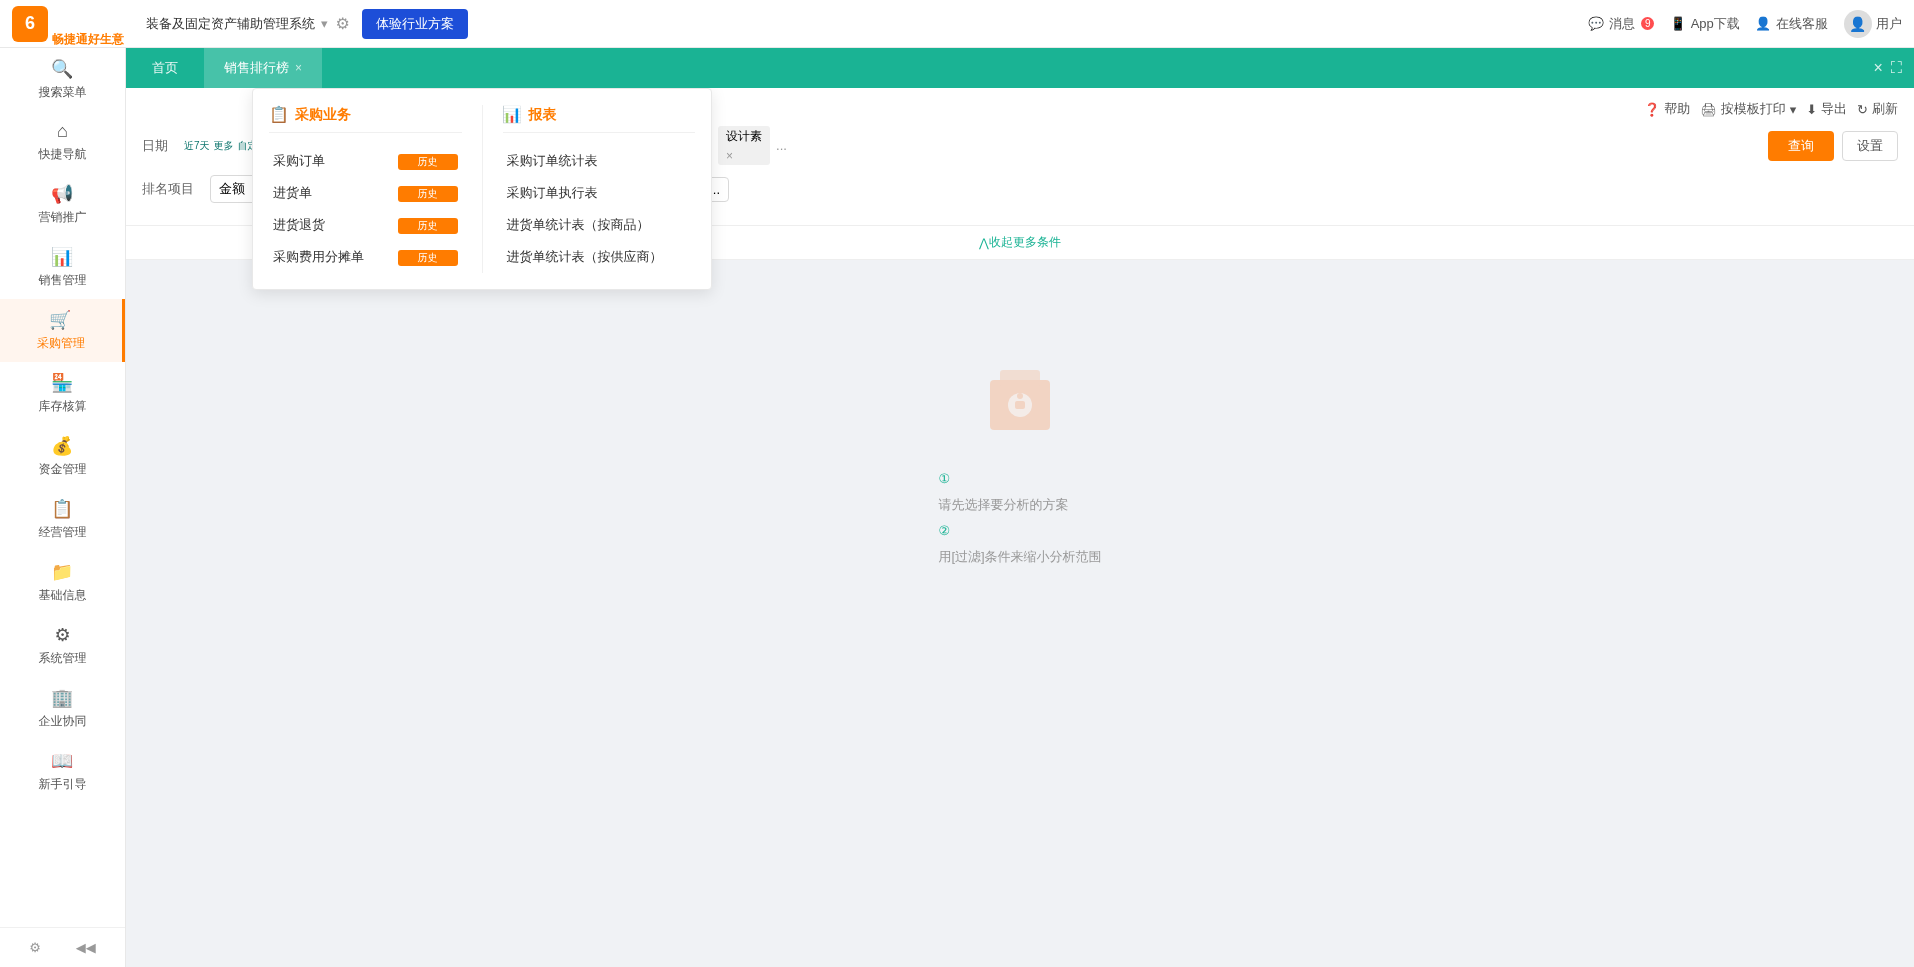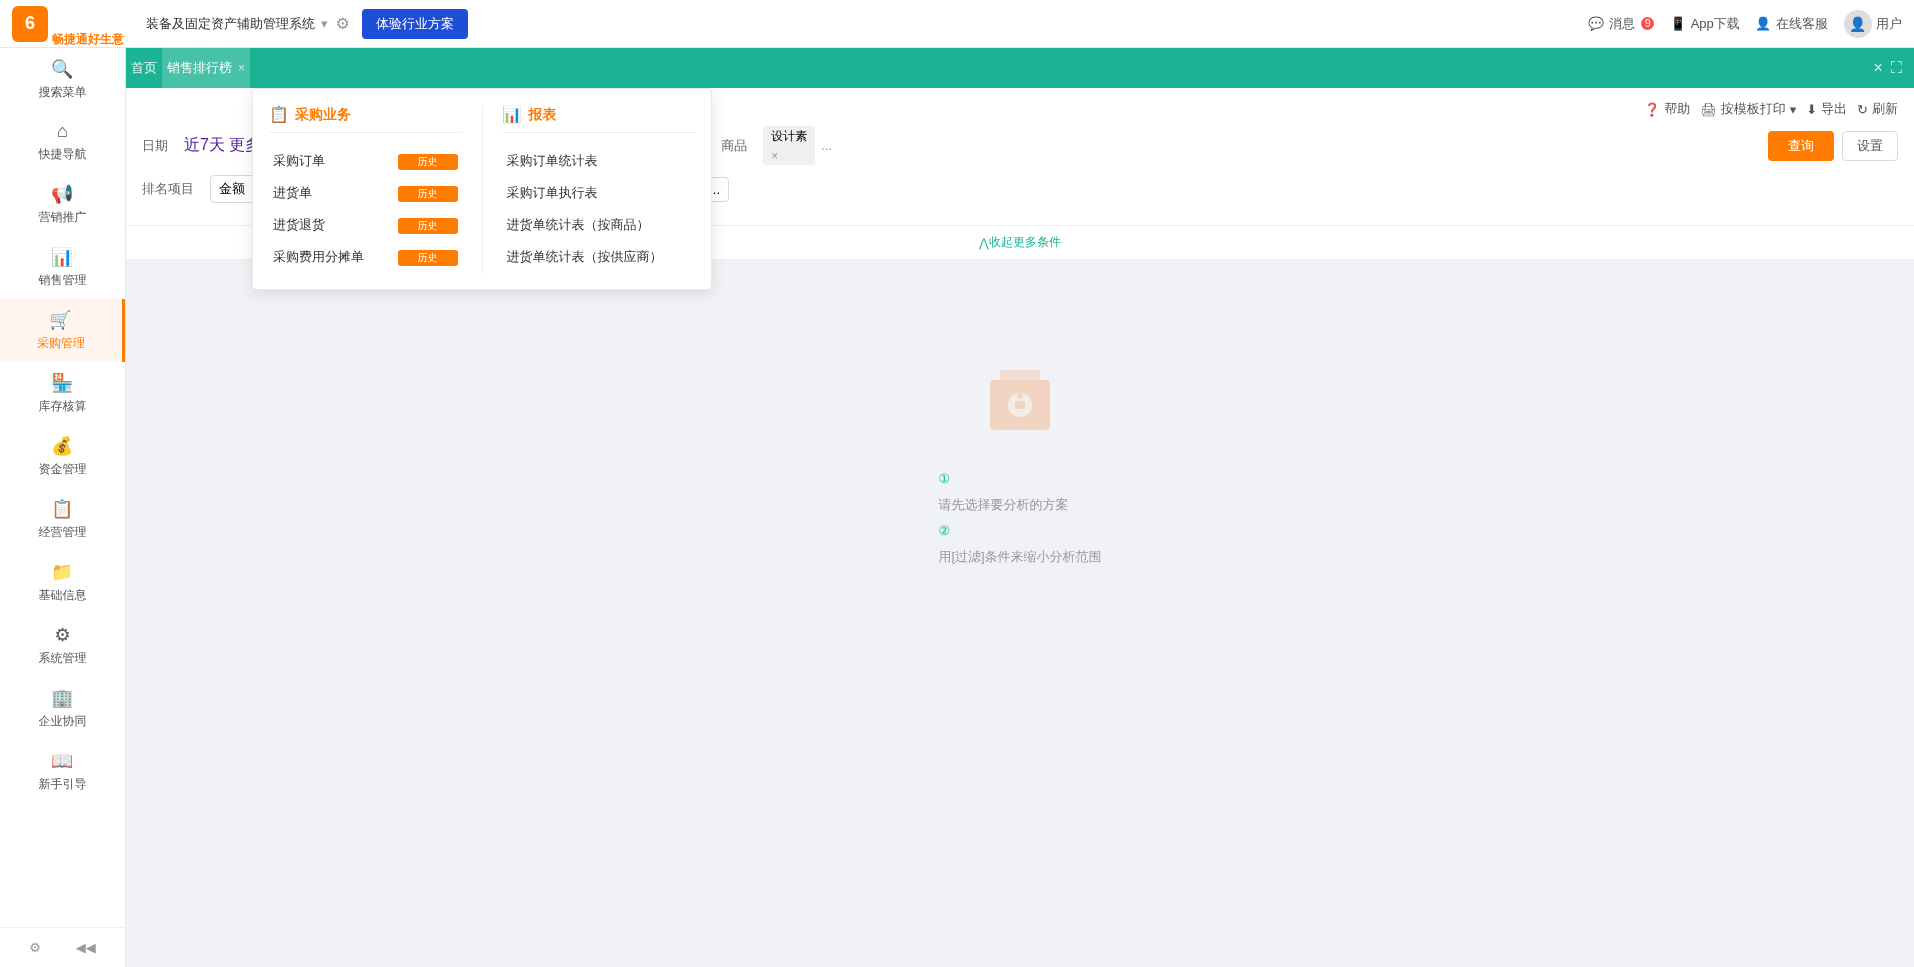--- a/index.html
+++ b/index.html
@@ -29,34 +29,34 @@
     .badge { background: #ff4d4f; color: white; border-radius: 10px; font-size: 10px; padding: 1px 4px; margin-left: 2px; }
     .user-avatar { width: 28px; height: 28px; border-radius: 50%; background: #ddd; display: flex; align-items: center; justify-content: center; color: #888; font-size: 14px; }
 
     
     .sidebar-item { display: flex; flex-direction: column; align-items: center; padding: 10px 0; cursor: pointer; color: #555; font-size: 12px; gap: 4px; transition: all 0.2s; }
     .sidebar-item.active { color: #ff7c00; background: #fff5ee; border-right: 3px solid #ff7c00; }
     .sidebar-icon { font-size: 18px; }
     .sidebar-footer { margin-top: auto; display: flex; align-items: center; justify-content: space-around; padding: 12px; border-top: 1px solid #f0f0f0; }
 
     
-    .tab-item { display: flex; align-items: center; padding: 0 5px; height: 48px; cursor: pointer; font-size: 13px; color: rgba(255,255,255,0.8); }
+    .tab-item { display: flex; align-items: center; padding: 0 20px; height: 48px; cursor: pointer; font-size: 13px; color: rgba(255,255,255,0.8); margin-left: 6px; }
     .tab-item.active { background: rgba(255,255,255,0.2); color: white; }
     .tab-item .tab-close { margin-left: 6px; font-size: 12px; color: rgba(255,255,255,0.7); }
     .tab-home { background: transparent; color: rgba(255,255,255,0.9); }
     .tab-right { margin-left: auto; display: flex; align-items: center; gap: 8px; padding-right: 12px; }
     .tab-right-btn { color: rgba(255,255,255,0.8); cursor: pointer; font-size: 16px; }
 
     
     .filter-area { background: white; padding: 12px 16px; border-bottom: 1px solid #eee; }
     .filter-row { display: flex; align-items: center; gap: 16px; margin-bottom: 10px; flex-wrap: wrap; }
     .filter-label { color: #666; font-size: 13px; white-space: nowrap; }
     .filter-control { display: flex; align-items: center; gap: 6px; }
     .date-range { display: flex; align-items: center; gap: 4px; }
-    .date-quick { color: #4c1d95; cursor: pointer; font-size: 16px; text-align: right; }
+    .date-quick { color: #0f766e; cursor: pointer; font-size: 10px; text-align: right; }
     .filter-select { border: 1px solid #d9d9d9; border-radius: 4px; padding: 4px 8px; font-size: 13px; min-width: 120px; display: flex; align-items: center; justify-content: space-between; cursor: pointer; }
     .filter-tag { background: #f0f0f0; border-radius: 3px; padding: 2px 8px; font-size: 12px; display: flex; align-items: flex-start; gap: 4px; flex-direction: column; }
     .filter-tag .close { cursor: pointer; color: #999; }
     .filter-more { color: #999; cursor: pointer; }
     .toolbar-right { margin-left: auto; display: flex; align-items: center; gap: 10px; }
     .toolbar-btn { display: flex; align-items: center; gap: 4px; color: #555; cursor: pointer; font-size: 13px; }
     .query-btn { background: #ff7c00; color: white; border: none; border-radius: 4px; padding: 6px 20px; cursor: pointer; font-size: 13px; }
     .settings-btn { border: 1px solid #d9d9d9; color: #555; border-radius: 4px; padding: 5px 14px; cursor: pointer; font-size: 13px; background: white; }
     .collapse-area { display: flex; justify-content: center; align-items: center; padding: 8px; cursor: pointer; color: #1ab394; font-size: 12px; border-bottom: 1px solid #eee; background: white; }
 

